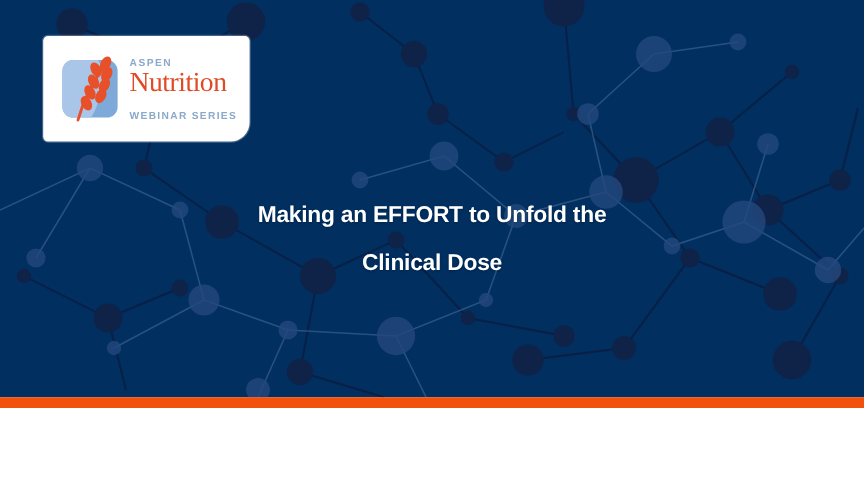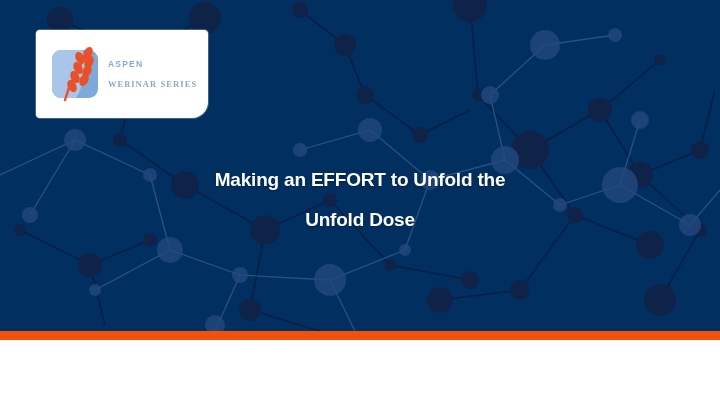--- a/index.html
+++ b/index.html
@@ -55,21 +55,20 @@
     margin-bottom:2px;
   }
   .t-clinical,.t-nutrition{
     font-family:"Liberation Serif", serif;
     color:#e04a25;font-size:23px;font-weight:normal;letter-spacing:-.4px;
     line-height:22px;
   }
   .t-webinar{
     font-size:8.5px;letter-spacing:1.1px;color:#8ba9c9;font-weight:bold;
     margin-top:12px;
-    font-family:Liberation Serif, serif;
   }
 
   
   .title{
     position:absolute;left:60px;top:160px;width:600px;
     text-align:center;color:#ffffff;
     font-size:19px;font-weight:bold;line-height:40px;
     letter-spacing:-.2px;
     text-shadow:0 1px 2px rgba(0,0,0,.25);
   }
@@ -195,27 +194,28 @@
           <ellipse cx="22" cy="23" rx="4.2" ry="6.4" transform="rotate(-28 22 23)"></ellipse>
           <ellipse cx="31" cy="26" rx="4.2" ry="6.4" transform="rotate(28 31 26)"></ellipse>
           <ellipse cx="19" cy="32" rx="4.2" ry="6.4" transform="rotate(-28 19 32)"></ellipse>
           <ellipse cx="28" cy="35" rx="4.2" ry="6.4" transform="rotate(28 28 35)"></ellipse>
           <ellipse cx="16" cy="41" rx="4.2" ry="6.4" transform="rotate(-28 16 41)"></ellipse>
         </g>
       </svg>
     </div>
     <div class="logo-txt">
       <div class="t-aspen">ASPEN</div>
+      <div class="t-nutrition">Nutrition</div>
       <div class="t-webinar">WEBINAR SERIES</div>
     </div>
   </div>
 
   <div class="title">
     <span>Making an EFFORT to Unfold the</span><br>
-    <span>Unfold Dose</span>
+    <span>Clinical Dose</span>
   </div>
 
   <div class="orange-bar"></div>
 
   <div class="footer">
     
   </div>
 
 </div>
 

